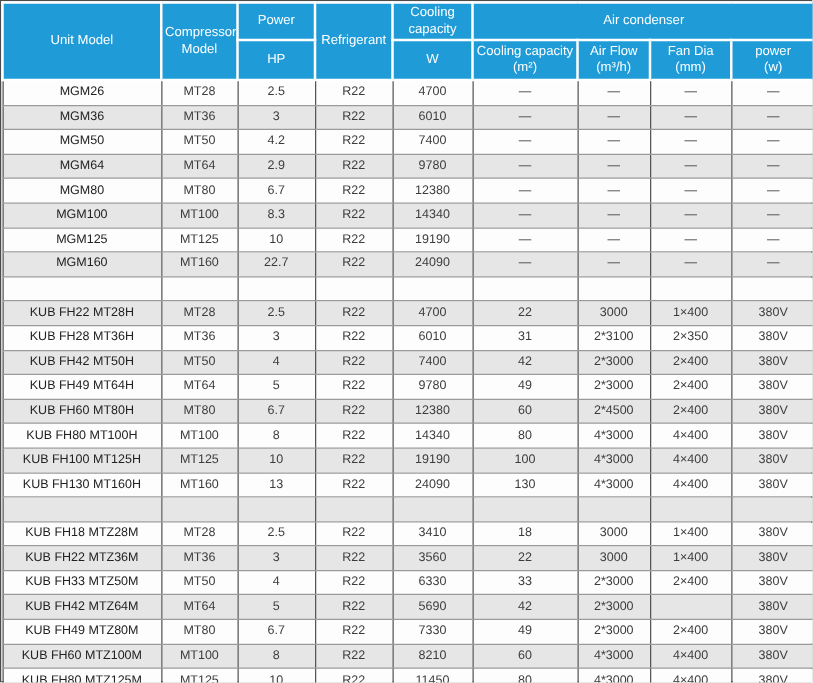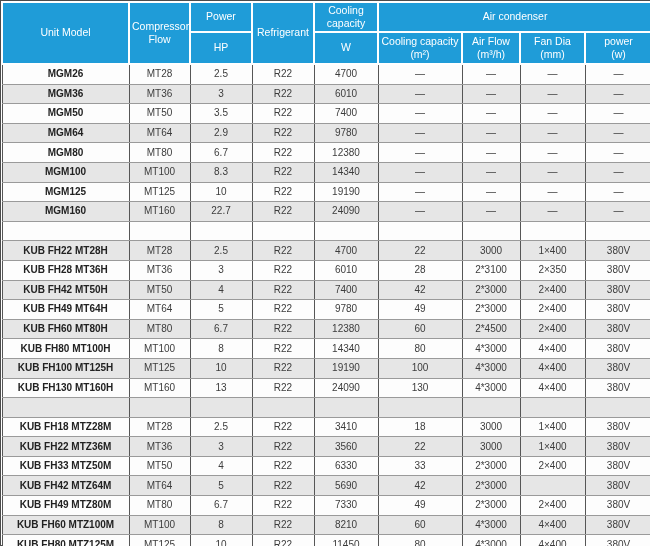--- a/index.html
+++ b/index.html
@@ -49,21 +49,21 @@
     border-bottom: 1px solid #9a9a9a;
     padding: 0 2px;
     white-space: nowrap;
     overflow: hidden;
     background: #fdfdfd;
     height: 18.6px;
     line-height: 1;
   }
   tbody tr.stripe td { background: #e6e6e6; }
   tbody td.unit {
-    font-weight: bold;
+    font-weight: normal;
     color: #222222;
   }
 </style>
 </head>
 <body>
 
 <div class="table-wrap">
   <table>
     <colgroup>
       <col style="width:127px">
@@ -73,21 +73,21 @@
         <col style="width:64px">
         <col style="width:84px">
       <col style="width:58px">
         <col style="width:65px">
         <col style="width:67px">
     </colgroup>
     <thead>
       <tr class="h-top">
         <th rowspan="2">Unit Model</th>
         <th rowspan="2">Compressor
-Flow</th>
+Model</th>
         <th>Power</th>
         <th rowspan="2">Refrigerant</th>
         <th>Cooling
 capacity</th>
         <th colspan="4">Air condenser</th>
       </tr>
       <tr class="h-bottom">
         <th>HP</th>
         <th>W</th>
         <th>Cooling capacity
@@ -119,21 +119,21 @@
           <td>R22</td>
           <td>6010</td>
           <td>—</td>
           <td>—</td>
           <td>—</td>
           <td>—</td>
         </tr>
         <tr>
           <td class="unit">MGM50</td>
           <td>MT50</td>
-          <td>3.5</td>
+          <td>4.2</td>
           <td>R22</td>
           <td>7400</td>
           <td>—</td>
           <td>—</td>
           <td>—</td>
           <td>—</td>
         </tr>
         <tr class="stripe">
           <td class="unit">MGM64</td>
           <td>MT64</td>
@@ -210,21 +210,21 @@
           <td>3000</td>
           <td>1×400</td>
           <td>380V</td>
         </tr>
         <tr>
           <td class="unit">KUB FH28 MT36H</td>
           <td>MT36</td>
           <td>3</td>
           <td>R22</td>
           <td>6010</td>
-          <td>28</td>
+          <td>31</td>
           <td>2*3100</td>
           <td>2×350</td>
           <td>380V</td>
         </tr>
         <tr class="stripe">
           <td class="unit">KUB FH42 MT50H</td>
           <td>MT50</td>
           <td>4</td>
           <td>R22</td>
           <td>7400</td>

